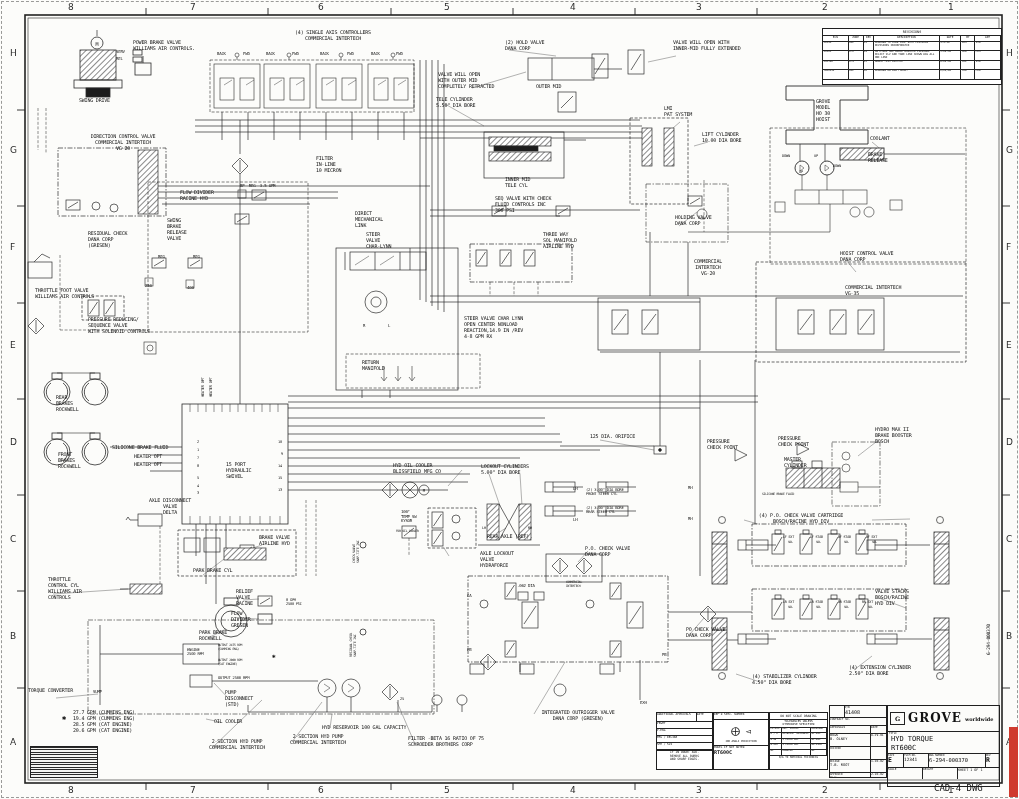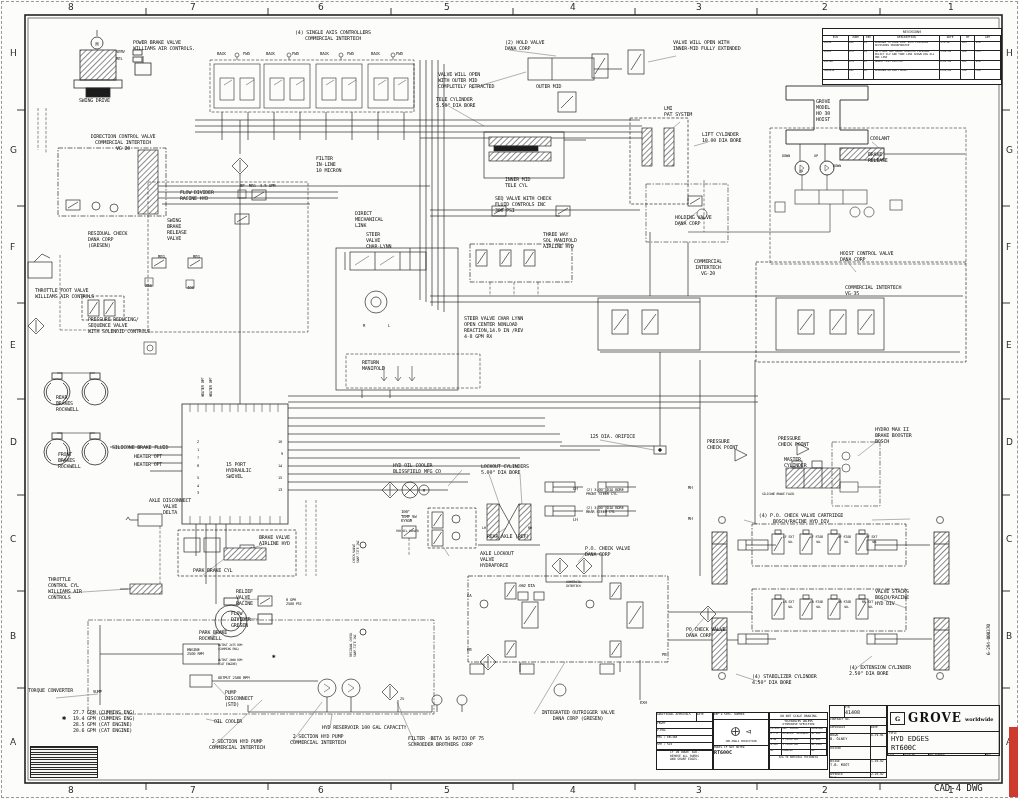--- a/index.html
+++ b/index.html
@@ -826,28 +826,28 @@
           <div style="width: 40px; border-right: 0.6px solid rgb(34, 34, 34); overflow: hidden;"><span class="tb-label">DESIGN</span><span style="font-size: 3.6px;">T.B. ROOT</span></div>
           <div style="flex: 1 1 0%; font-size: 3px;">1-30-92</div>
         </div>
         <div class="row" style="height: 12px; border-bottom: 0.6px solid rgb(34, 34, 34);">
           <div style="width: 40px; border-right: 0.6px solid rgb(34, 34, 34); overflow: hidden;"><span class="tb-label">APPROVED</span><span style="font-size: 3.6px;">MLK</span></div>
           <div style="flex: 1 1 0%; font-size: 3px;">2-10-92</div>
         </div>
       </div>
   </div>
 
-  <div class="cell nb" style="left:887px;top:705px;width:113px;height:51px;border:0.7px solid #1f1f1f;">
+  <div class="cell nb" style="left:887px;top:705px;width:113px;height:82px;border:0.7px solid #1f1f1f;">
     <div id="brand-row" style="height:21px;border-bottom:0.6px solid #222;">
       <span id="brand-logo">G</span>
       <span id="brand-name">GROVE</span>
       <span id="brand-suffix">worldwide</span>
     </div>
     <span class="tb-label" style="padding-left:1px;">TITLE</span>
-    <div style="font-size:7px;padding-left:3px;">HYD EDGES</div>
+    <div style="font-size:7px;padding-left:3px;">HYD TORQUE</div>
     <div style="font-size:7px;padding-left:3px;border-bottom:0.6px solid #222;padding-bottom:1px;">RT600C</div>
     <div class="row" style="height:13px;border-bottom:0.6px solid #222;">
       <div style="width:15px;border-right:0.6px solid #222;">
         <span class="tb-label">SIZE</span>
         <span class="big">E</span>
       </div>
       <div style="width:24px;border-right:0.6px solid #222;">
         <span class="tb-label">FSCM NO.</span>
         <span style="font-size:4.4px;">12341</span>
       </div>

